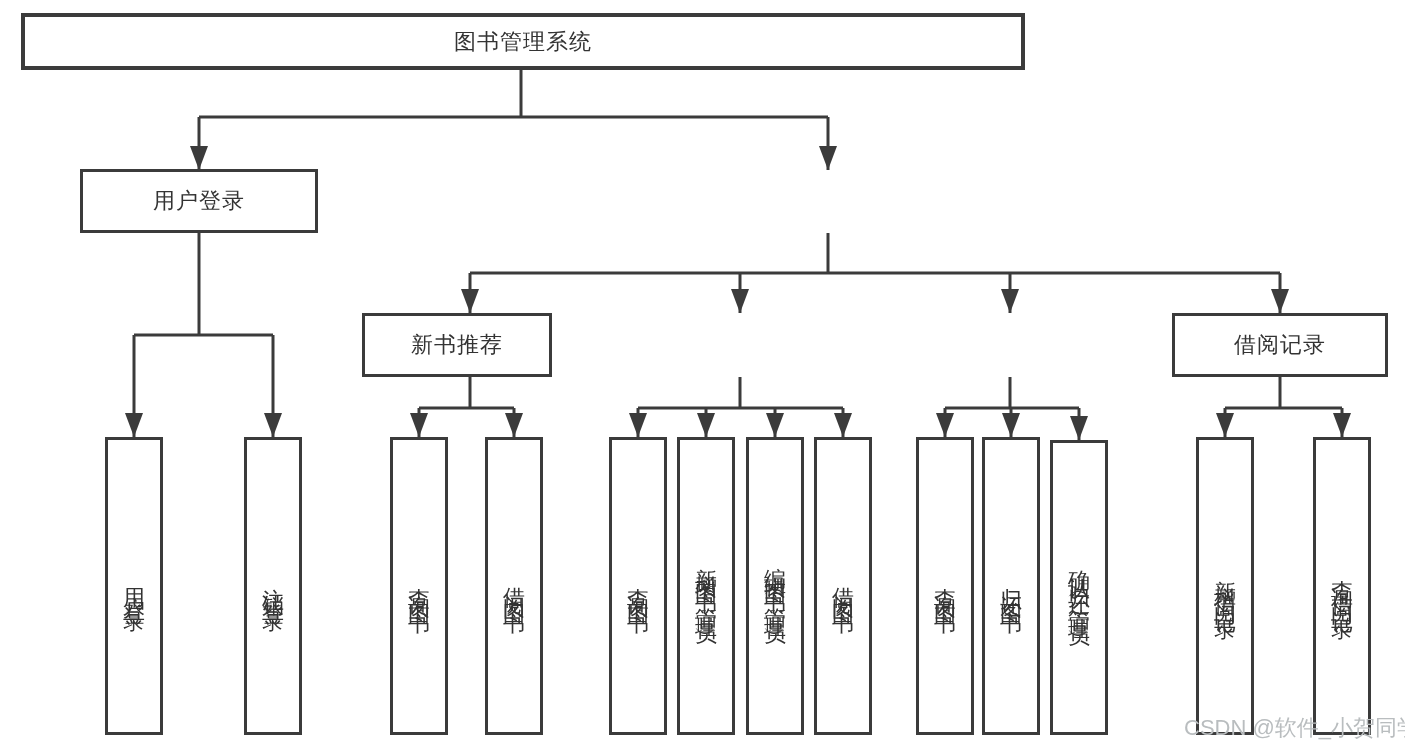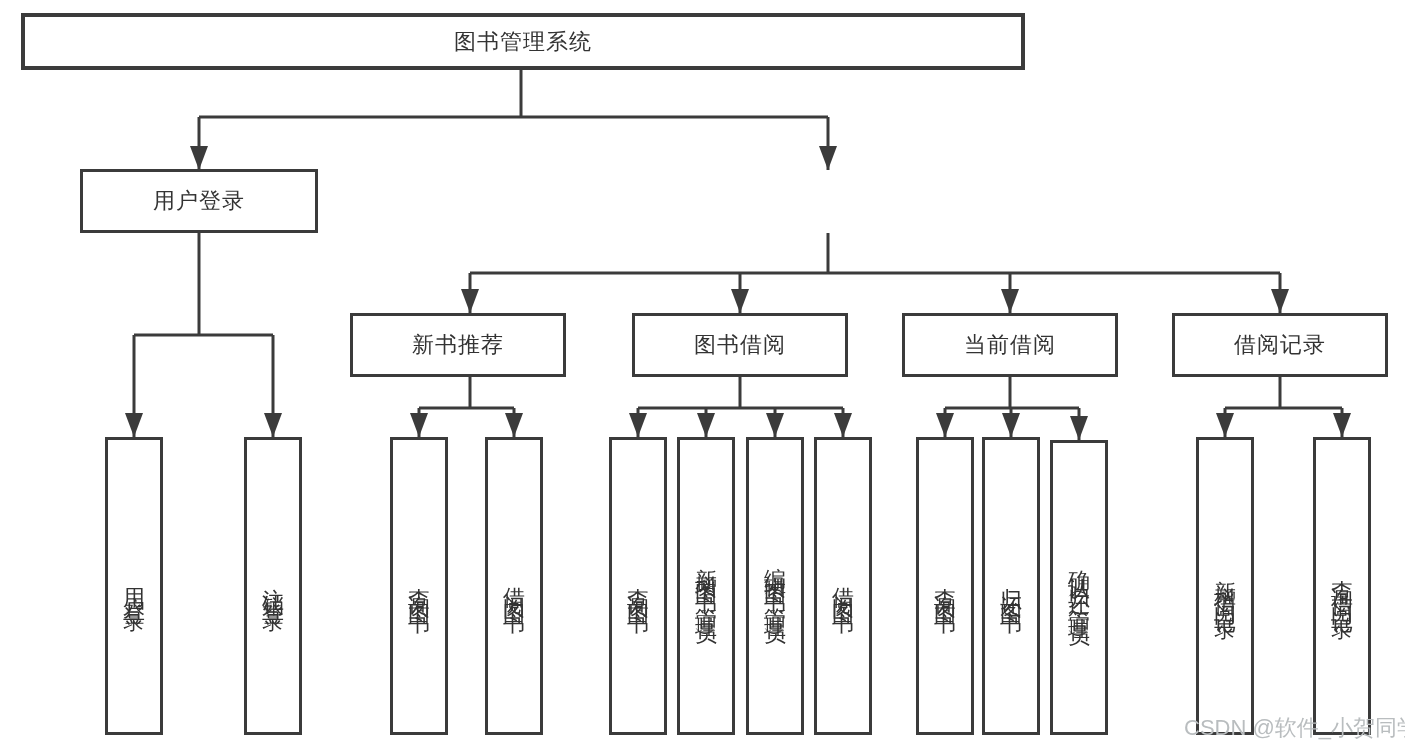--- a/index.html
+++ b/index.html
@@ -95,28 +95,22 @@
   </svg>
 
   <div class="node h root" style="left:21px;top:13px;width:1004px;height:57px">
     <span class="lbl">图书管理系统</span>
   </div>
 
   <div class="node h" style="left:80px;top:169px;width:238px;height:64px">
     <span class="lbl">用户登录</span>
   </div>
 
-  <div class="node h" style="left:350px;top:313px;width:216px;height:64px">
+  <div class="node h" style="left:362px;top:313px;width:190px;height:64px">
     <span class="lbl">新书推荐</span>
-  </div>
-  <div class="node h" style="left:632px;top:313px;width:216px;height:64px">
-    <span class="lbl">图书借阅</span>
-  </div>
-  <div class="node h" style="left:902px;top:313px;width:216px;height:64px">
-    <span class="lbl">当前借阅</span>
   </div>
   <div class="node h" style="left:1172px;top:313px;width:216px;height:64px">
     <span class="lbl">借阅记录</span>
   </div>
 
   <div class="node v" style="left:105px;top:437px;width:58px;height:298px">
     <span class="lbl">用户登录</span>
   </div>
   <div class="node v" style="left:244px;top:437px;width:58px;height:298px">
     <span class="lbl">注销登录</span>

